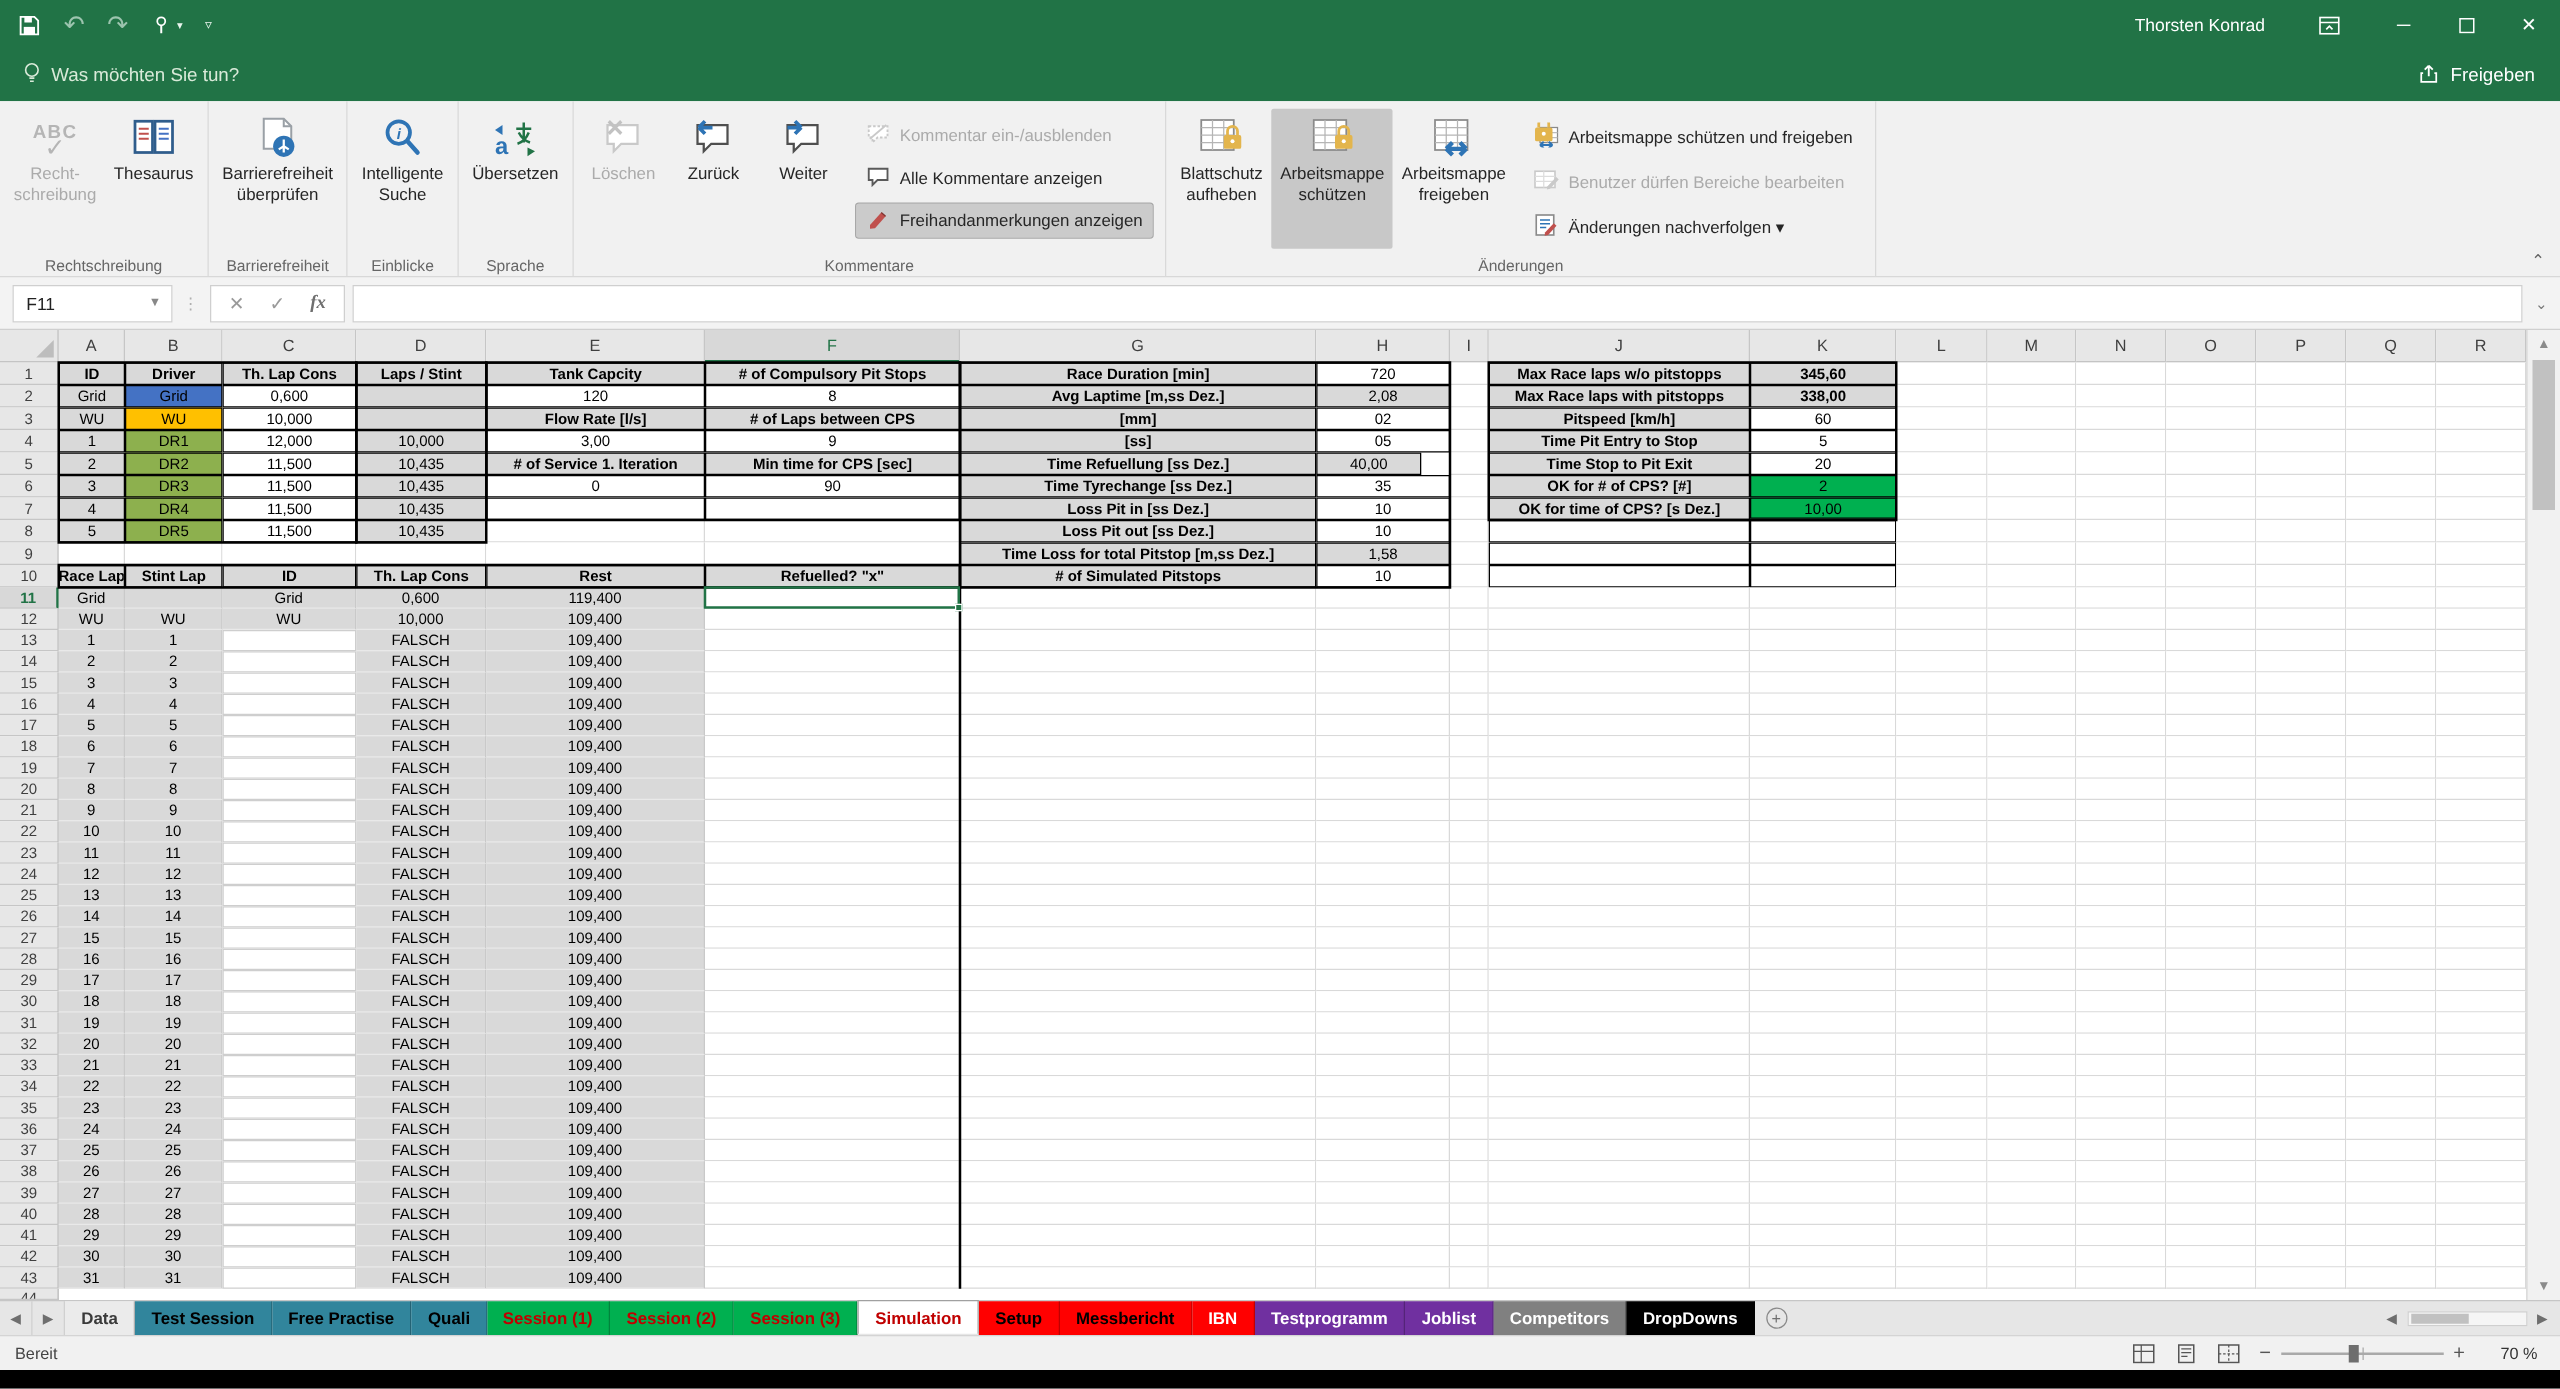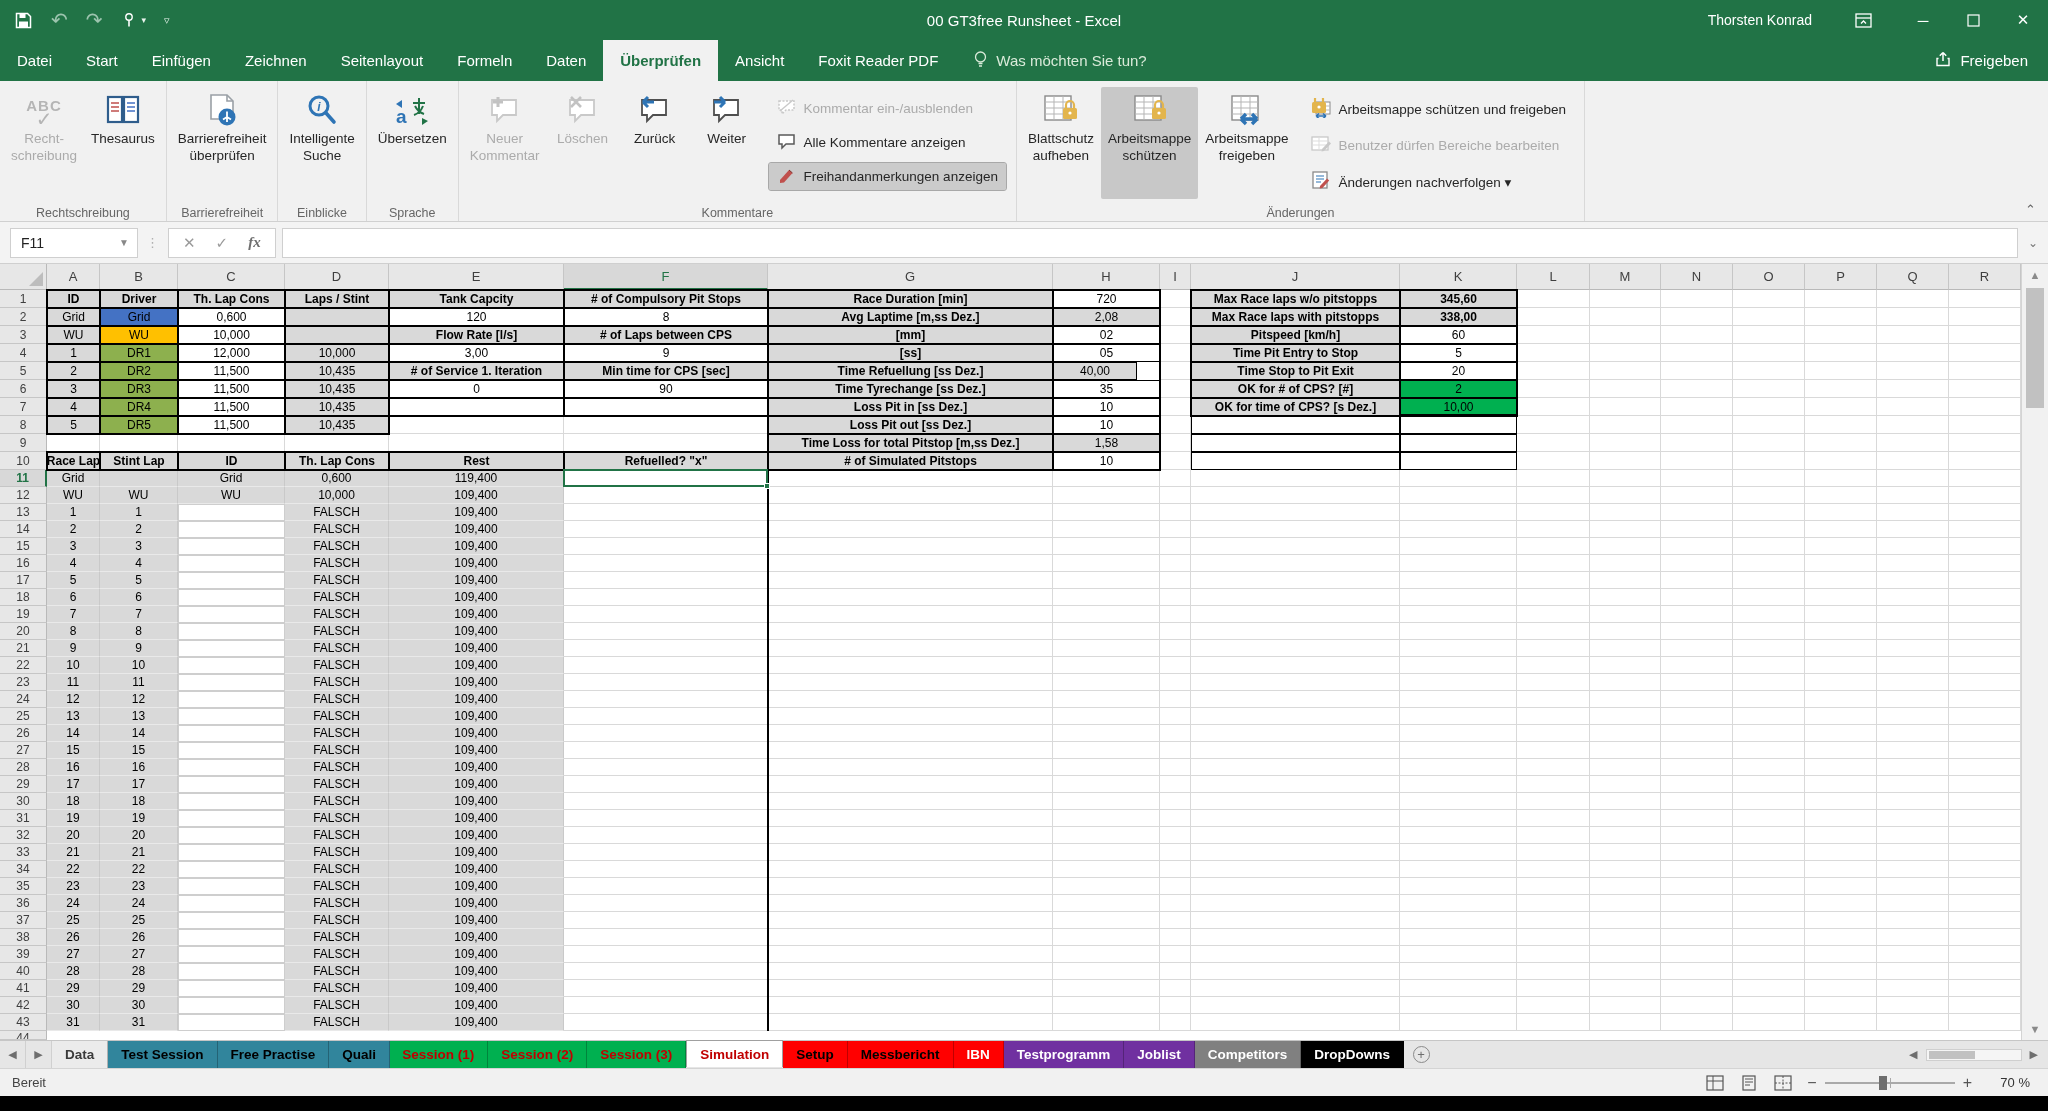--- a/index.html
+++ b/index.html
@@ -125,53 +125,40 @@
       <span class="qbtn dim" style="font-size:20px;">↷</span>
       <span class="qbtn">
         <svg width="17" height="19" viewBox="0 0 17 19">
             <circle cx="8" cy="6" r="3.2" fill="none" stroke="#fff" stroke-width="1.4"></circle>
             <path d="M8 9.5 v6" stroke="#fff" stroke-width="1.6"></path>
           </svg>
         <span style="font-size:9px; margin-left:4px;">▾</span>
       </span>
       <span class="qbtn" style="font-size:11px;">▿</span>
     </div>
-    <div class="win-title">00 GT3free Runsheet  -  Excel</div>
     <div class="title-right">
       <span class="user-name">Thorsten Konrad</span>
       <span class="winbtn ribbon-opts">
         <svg width="19" height="19" viewBox="0 0 19 19">
             <rect x="2" y="3" width="15" height="13" fill="none" stroke="#fff" stroke-width="1.3"></rect>
             <path d="M2 7h15" stroke="#fff" stroke-width="1.3"></path>
             <path d="M7 12.5l2.5-2.5 2.5 2.5" fill="none" stroke="#fff" stroke-width="1.3"></path>
           </svg>
       </span>
       <span class="winbtn">─</span>
       <span class="winbtn">
         <svg width="13" height="13" viewBox="0 0 13 13">
             <rect x="1" y="1" width="11" height="11" fill="none" stroke="#fff" stroke-width="1.2"></rect>
           </svg>
       </span>
       <span class="winbtn">✕</span>
     </div>
   </div>
 
   <div class="menubar">
-    <div style="display:flex;">
-        <div class="menu-tab">Datei</div>
-        <div class="menu-tab">Start</div>
-        <div class="menu-tab">Einfügen</div>
-        <div class="menu-tab">Zeichnen</div>
-        <div class="menu-tab">Seitenlayout</div>
-        <div class="menu-tab">Formeln</div>
-        <div class="menu-tab">Daten</div>
-        <div class="menu-tab active">Überprüfen</div>
-        <div class="menu-tab">Ansicht</div>
-        <div class="menu-tab">Foxit Reader PDF</div>
-      </div>
     <div class="search-hint">
       <span>
         <svg width="15" height="19" viewBox="0 0 15 19">
             <circle cx="7.5" cy="7" r="5" fill="none" stroke="#d9ead9" stroke-width="1.3"></circle>
             <path d="M5.5 13.5h4M6 16h3" stroke="#d9ead9" stroke-width="1.3"></path>
           </svg>
       </span>
       <span>Was möchten Sie tun?</span>
     </div>
     <div class="menubar-right">
@@ -254,29 +241,20 @@
                   <path d="M28 24 L34 27 28 31z" fill="#217346"></path>
                 </svg>
               </div>
               <div class="blabel">Übersetzen</div>
             </div>
           </div>
           <div class="rgroup-label">Sprache</div>
         </div>
         <div class="rgroup">
           <div class="bigrow">
-            <div class="bigbtn disabled">
-              <div class="bicon">
-                <svg width="34" height="30" viewBox="0 0 34 30">
-                  <path d="M4 5h24v15H15l-6 6v-6H4z" fill="#fff" stroke="#c9c9c9" stroke-width="1.8"></path>
-                  <path d="M10 2v10M5 7h10" stroke="#c2c2c2" stroke-width="3"></path>
-                </svg>
-              </div>
-              <div class="blabel">Neuer<br>Kommentar</div>
-            </div>
             <div class="bigbtn disabled">
               <div class="bicon">
                 <svg width="34" height="30" viewBox="0 0 34 30">
                   <path d="M4 5h24v15H15l-6 6v-6H4z" fill="#fff" stroke="#c9c9c9" stroke-width="1.8"></path>
                   <path d="M5 2 L15 12 M15 2 L5 12" stroke="#c2c2c2" stroke-width="2.6"></path>
                 </svg>
               </div>
               <div class="blabel">Löschen</div>
             </div>
             <div class="bigbtn">

